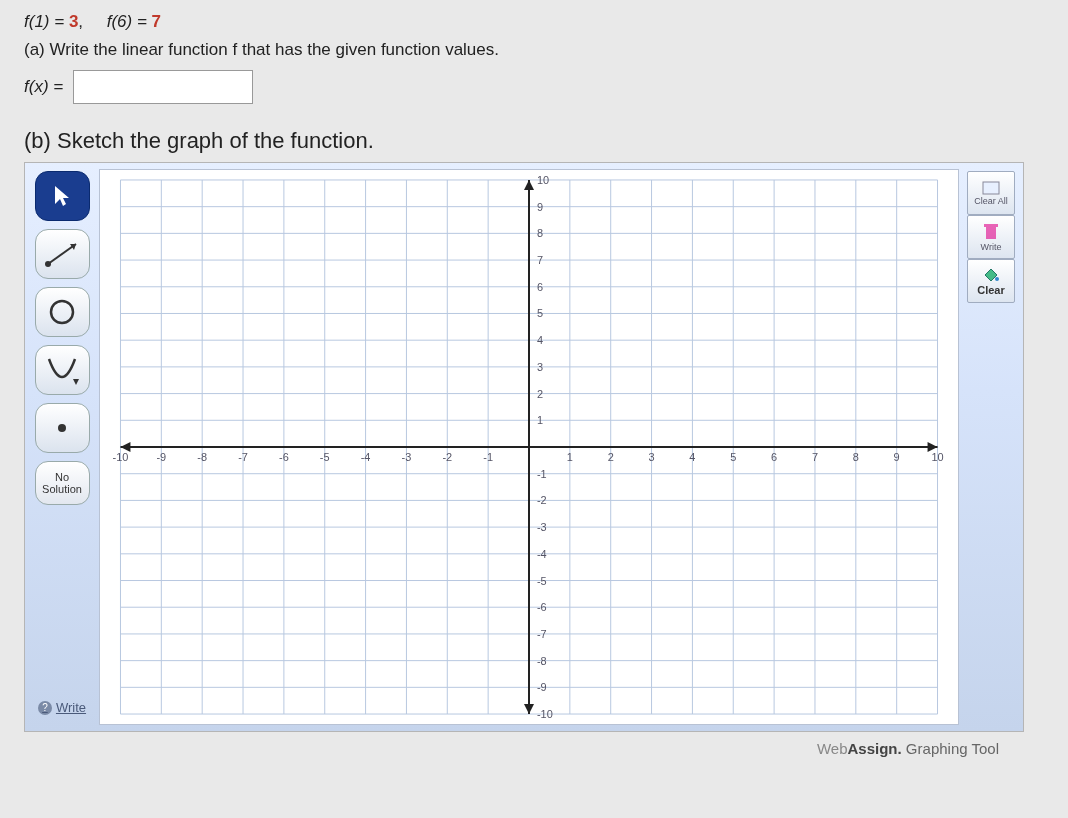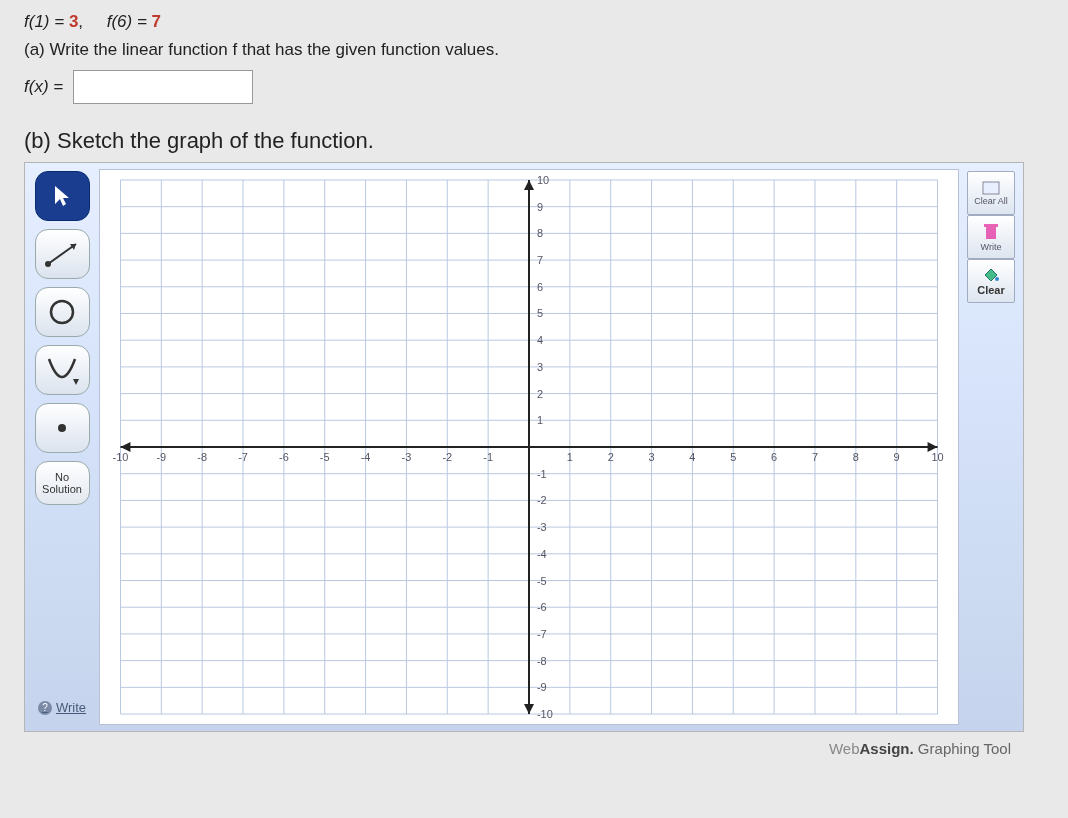--- a/index.html
+++ b/index.html
@@ -103,21 +103,21 @@
     flex: 1;
     background: #fff;
     margin: 6px 0;
     position: relative;
     border: 1px solid #b8c2d4;
   }
   .graph-svg { width: 100%; height: 100%; display:block;}
   .footer-brand {
     position: absolute;
     bottom: -26px;
-    right: 12px;
+    right: 24px;
     font-size: 15px;
     color: #666;
   }
   .footer-brand b { color: #444; }
   .footer-brand .wa { color:#888; }
 </style>
 </head>
 <body>
 
 <div class="given">

